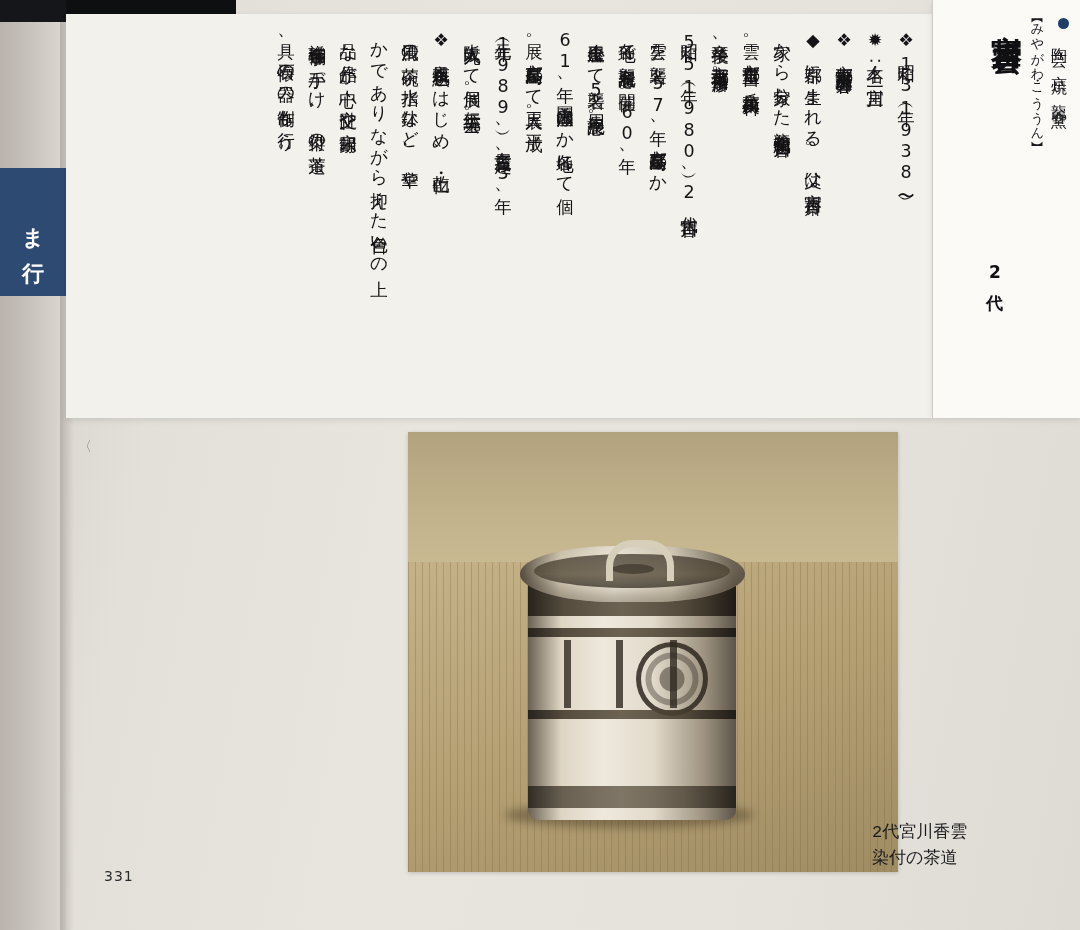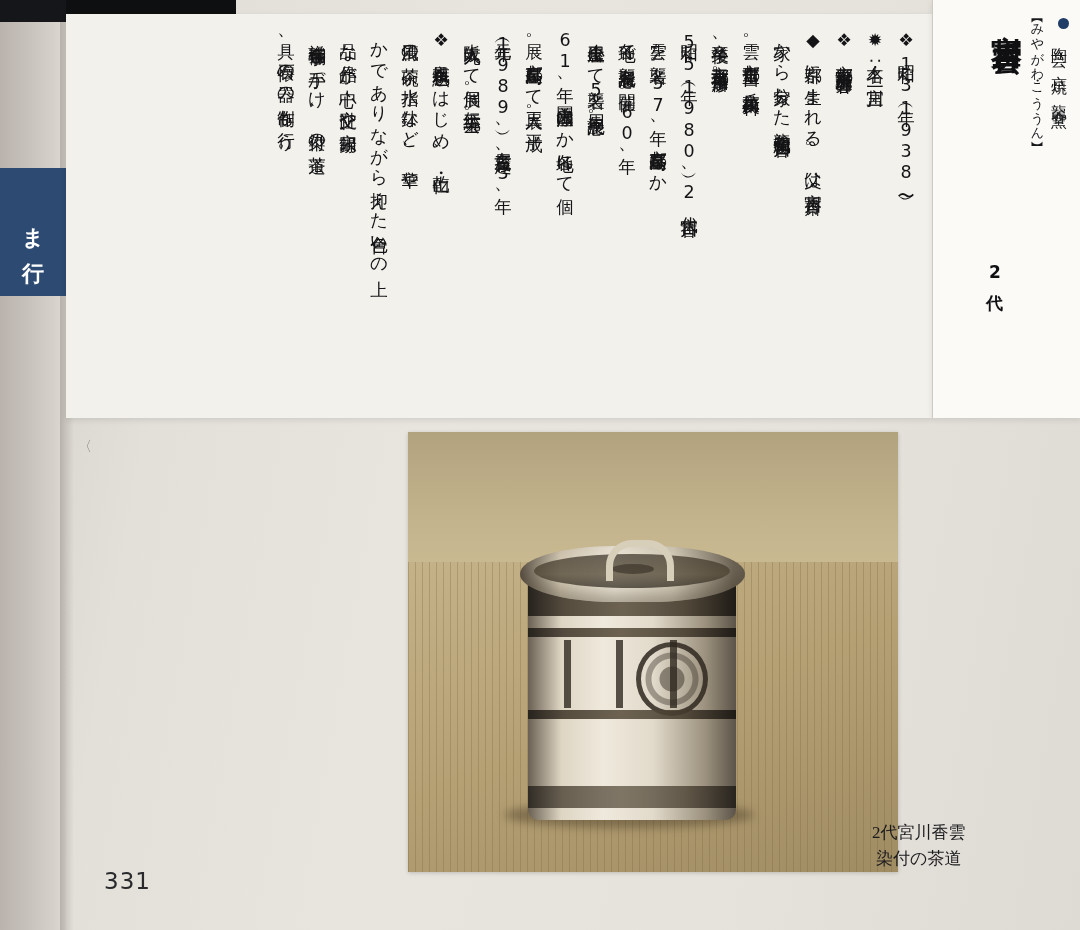--- a/index.html
+++ b/index.html
@@ -278,33 +278,32 @@
     width: 250px; height: 26px;
     border-radius: 50%;
     background: rgba(70,58,38,0.45);
     filter: blur(4px);
   }
 
   
   #caption {
     position: absolute;
     left: 872px; top: 820px;
-    font-family: Liberation Serif, serif;
+    font-family: Liberation Mono, monospace;
     font-size: 17px;
     color: #1b1b1d;
     line-height: 1.55;
-    text-align: center;
   }
 
   
   #folio {
     position: absolute;
     left: 104px; top: 868px;
     font-family: "DejaVu Sans", sans-serif;
-    font-size: 23px;
+    font-size: 14px;
     color: #2a2a2c;
     letter-spacing: 1px;
   }
 
   
   #curl {
     position: absolute;
     left: 78px; top: 438px;
     font-size: 14px;
     color: #8d8780;

